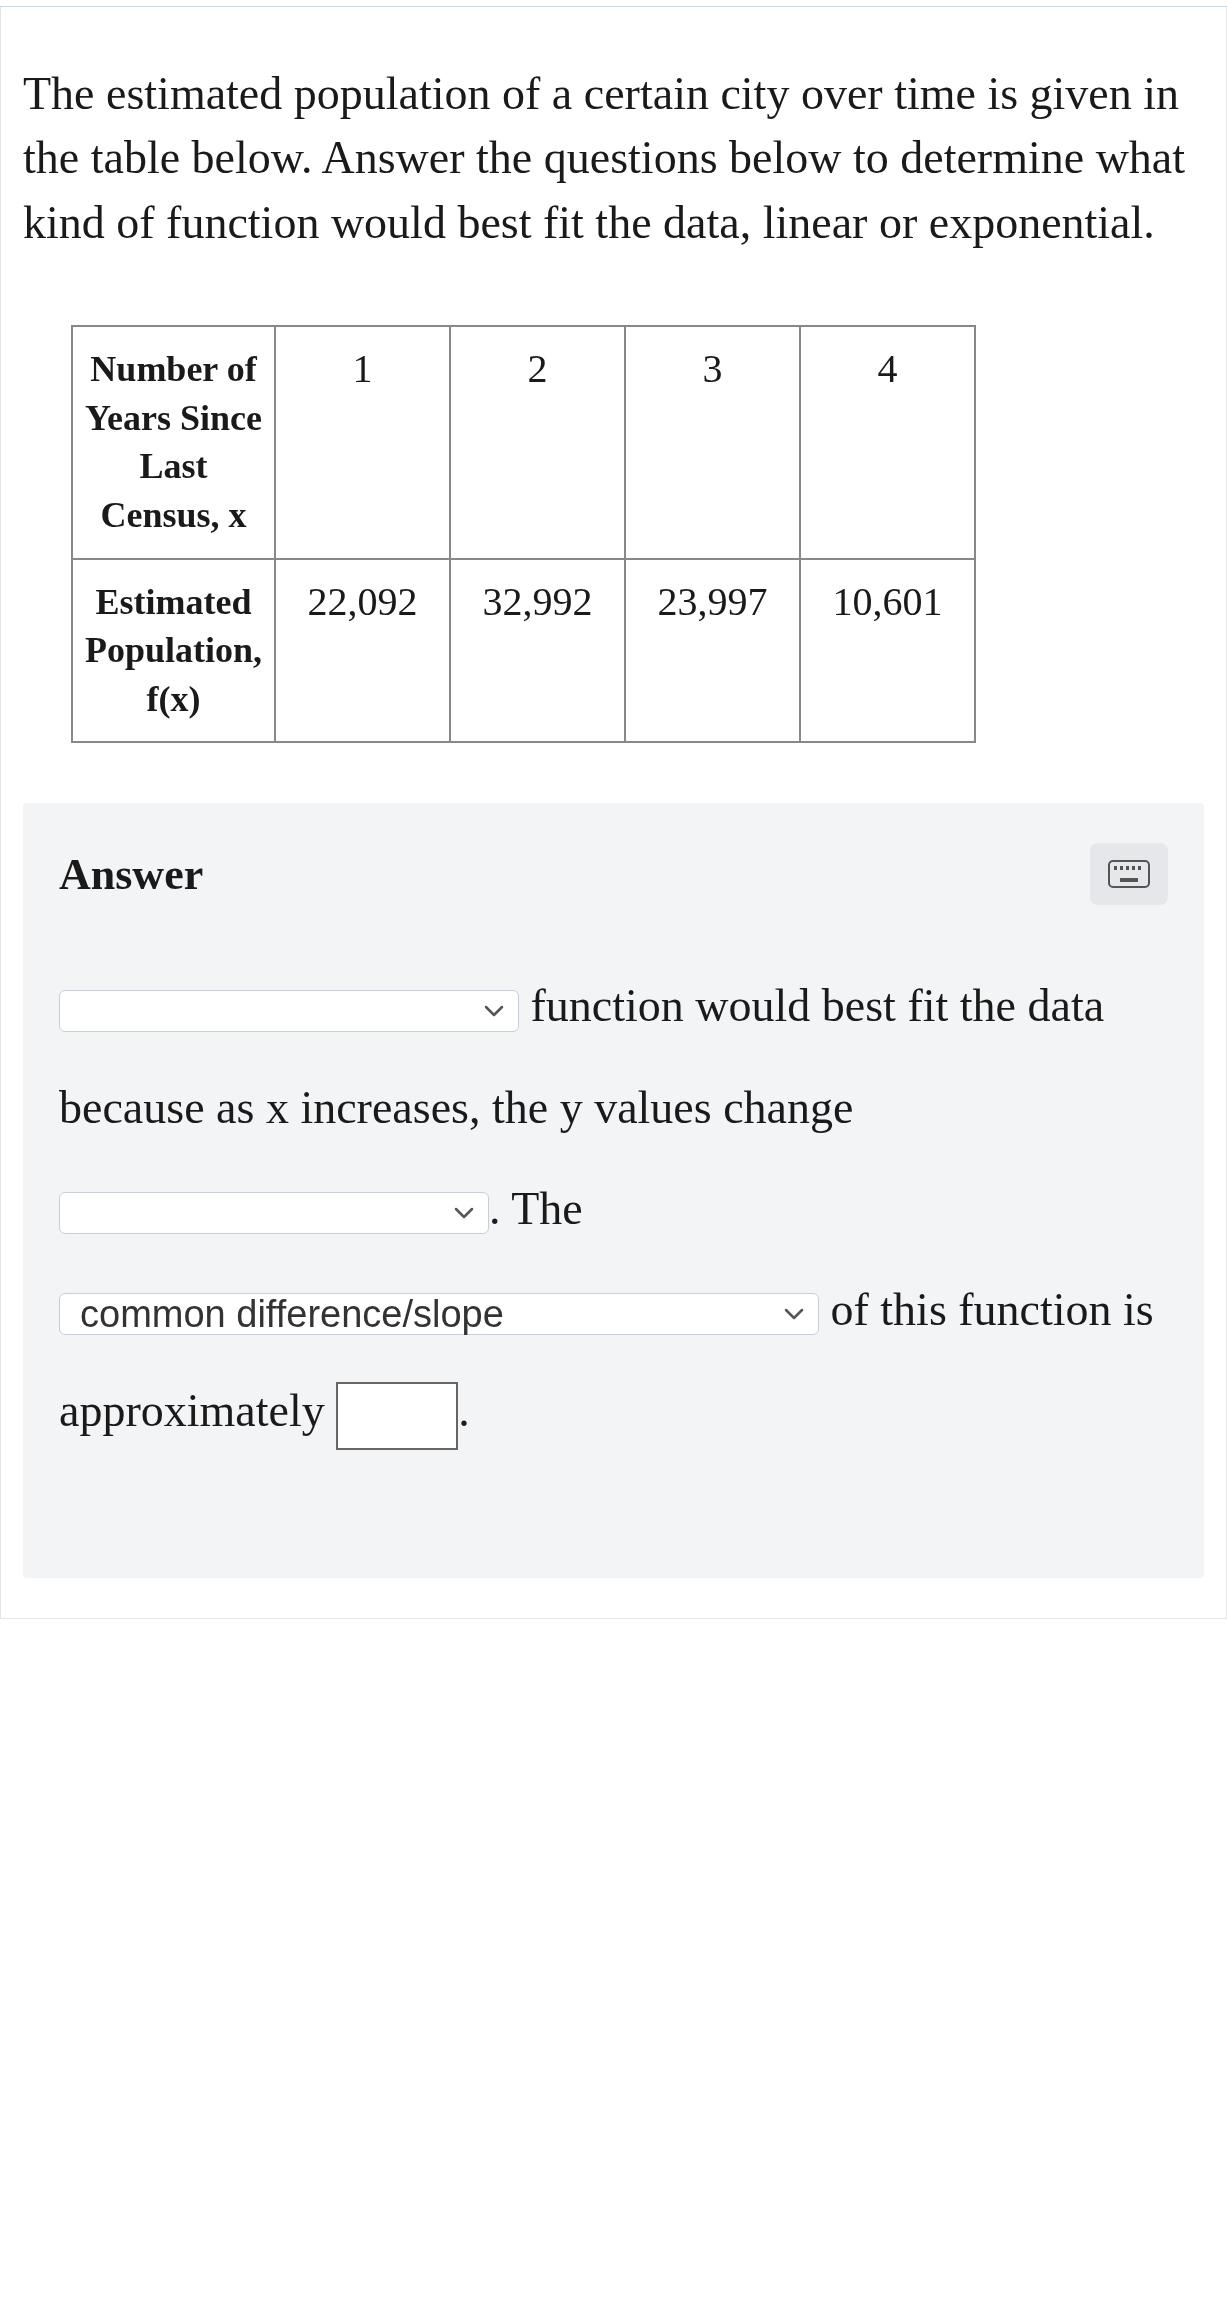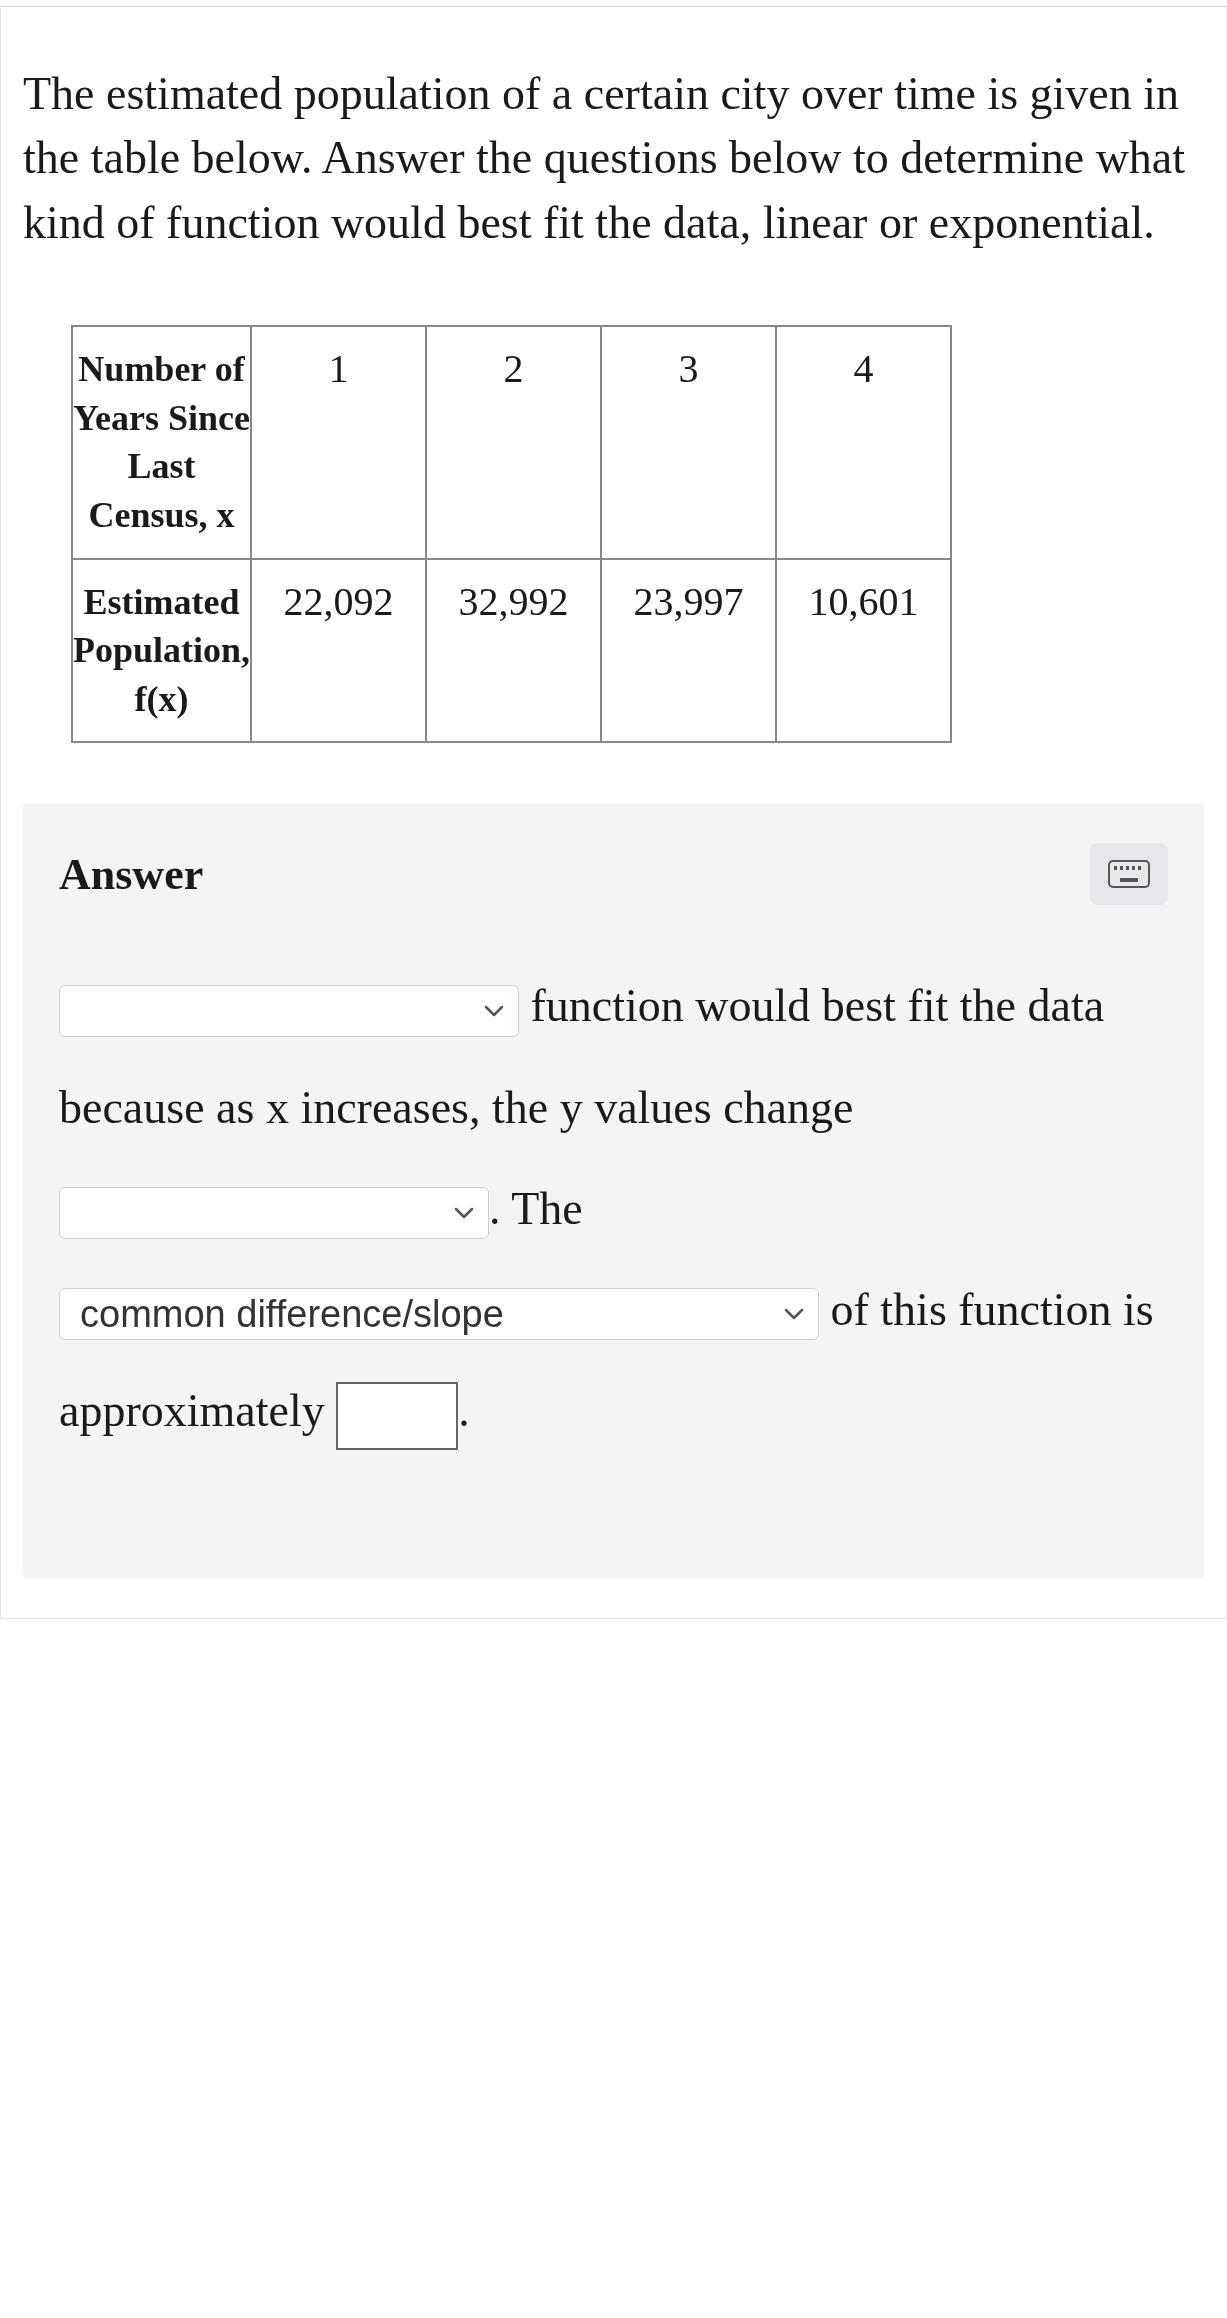--- a/index.html
+++ b/index.html
@@ -25,21 +25,21 @@
     padding: 55px 22px 30px 22px;
   }
   .table-wrap {
     padding: 40px 22px 60px 70px;
   }
   table.data {
     border-collapse: collapse;
   }
   table.data td, table.data th {
     border: 2px solid #888;
-    padding: 18px 0;
+    padding: 18px 12px;
     text-align: center;
     vertical-align: top;
     font-size: 40px;
   }
   table.data th {
     font-weight: bold;
     font-size: 36px;
     line-height: 1.35;
   }
   .row1 th { width: 175px; }
@@ -100,21 +100,21 @@
     line-height: 2.2;
     padding: 0 24px;
   }
   .select-box {
     display: inline-flex;
     align-items: center;
     justify-content: flex-end;
     border: 1px solid #c9ced6;
     border-radius: 6px;
     background: #fff;
-    height: 52px;
+    height: 42px;
     padding: 0 14px 0 18px;
     vertical-align: middle;
     font-size: 38px;
     cursor: pointer;
     font-family: -apple-system, BlinkMacSystemFont, 'Segoe UI', sans-serif;
     color: #333;
   }
   .select-box.w360 { width: 460px; }
   .select-box.w430 { width: 430px; }
   .select-box.w760 { width: 760px; justify-content: space-between; padding-left: 20px; }

